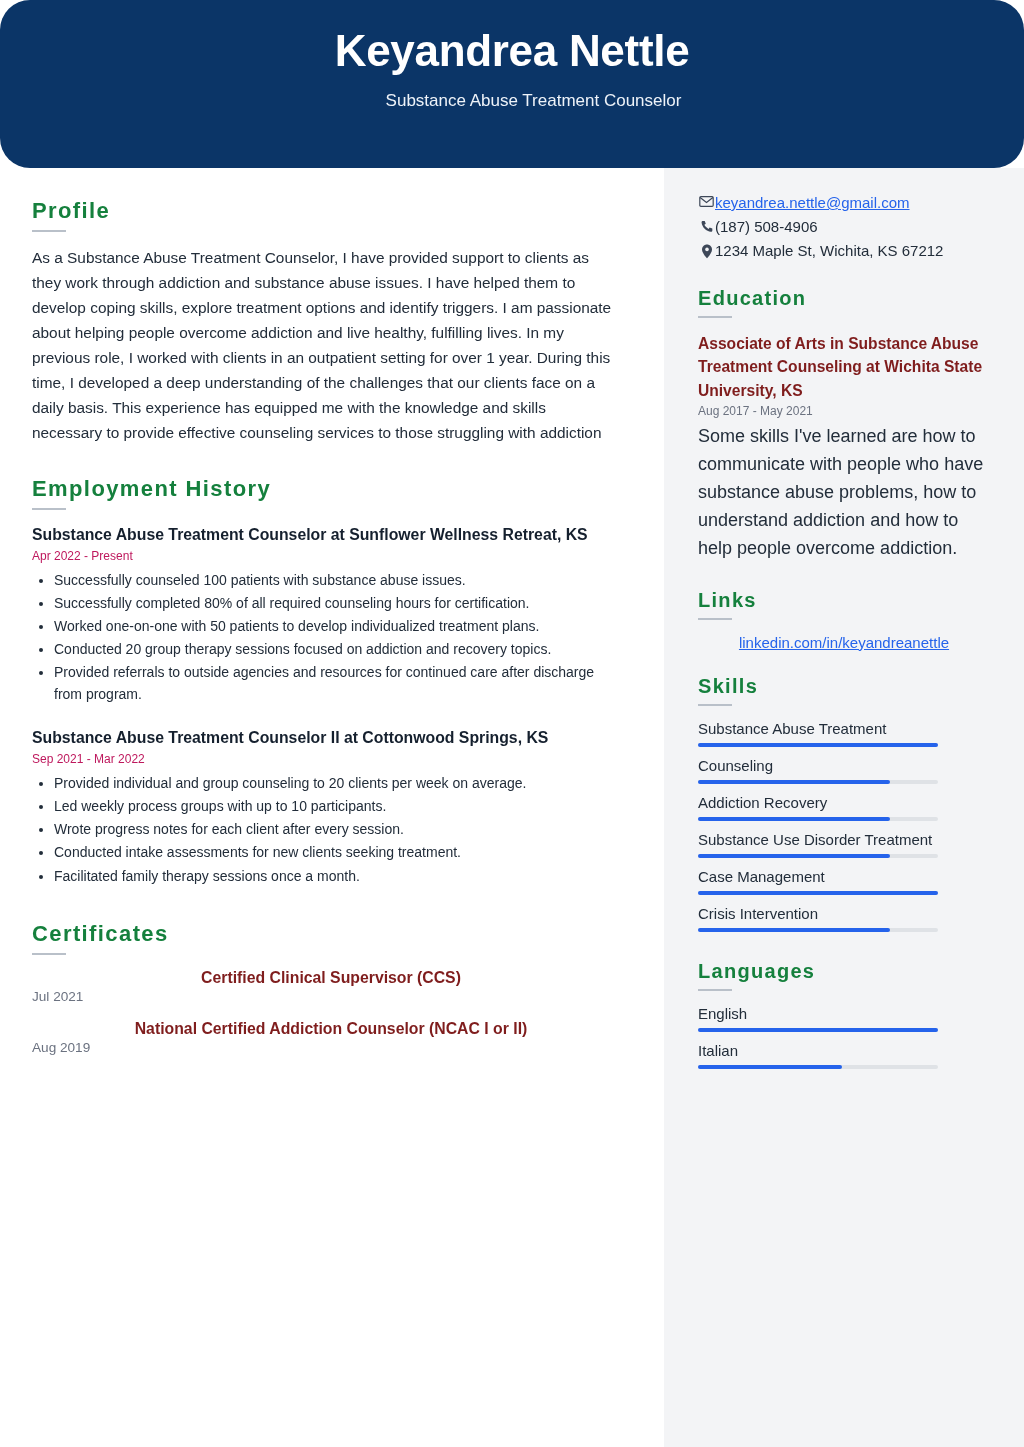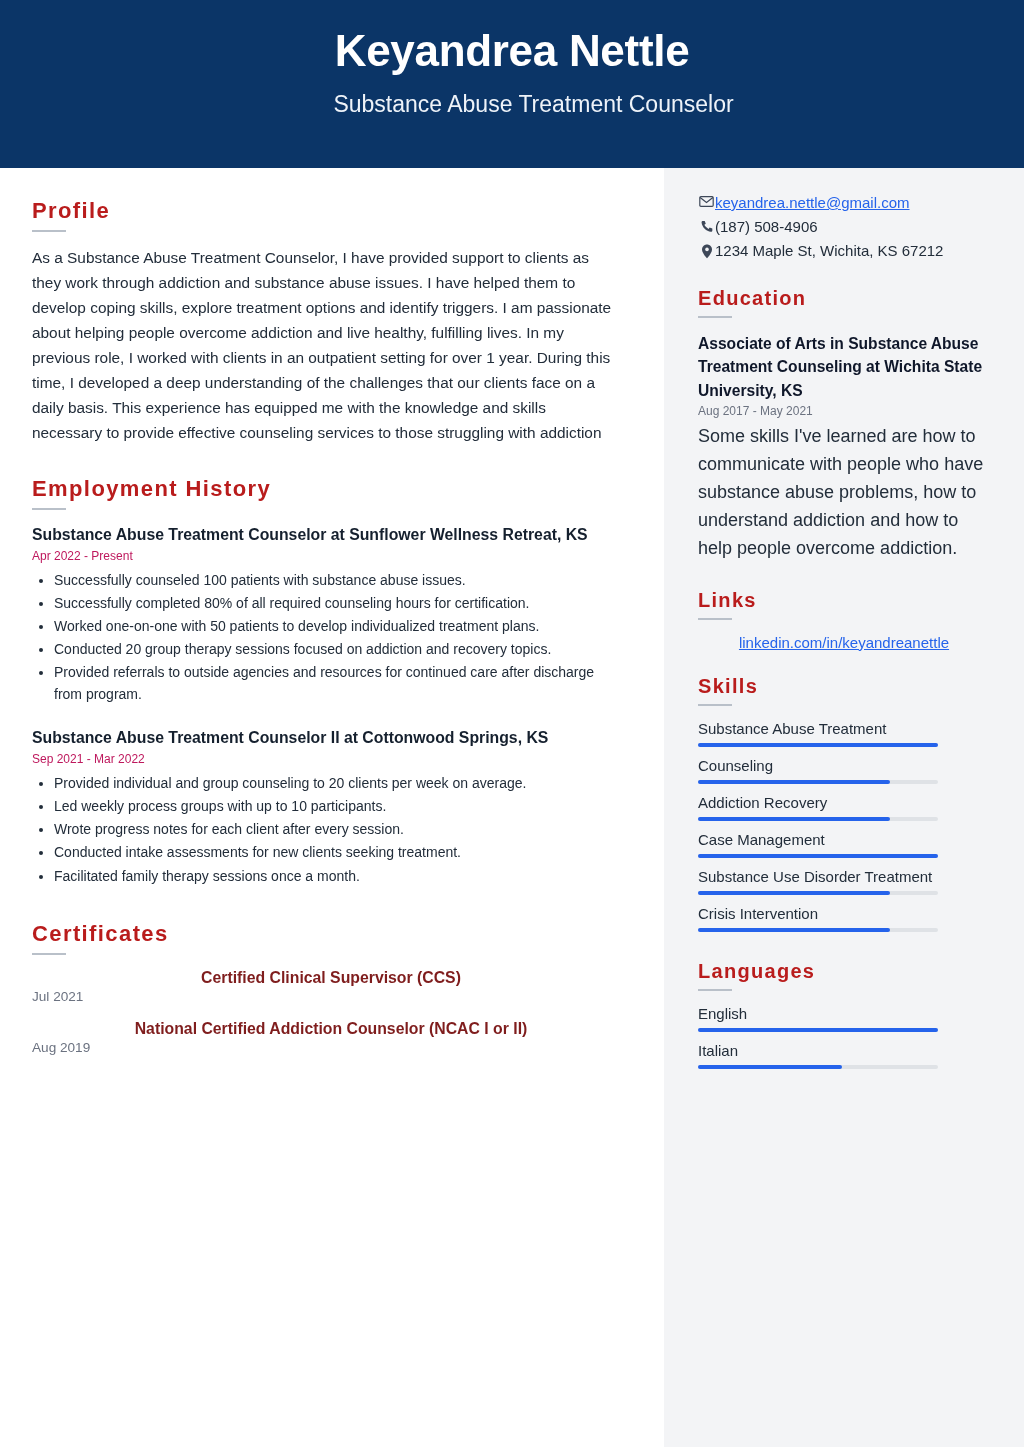--- a/index.html
+++ b/index.html
@@ -14,31 +14,32 @@
   }
   .page { position: relative; width: 1024px; height: 1447px; background: #ffffff; }
 
   
   .header {
     background: #0b3567;
     height: 168px;
     padding-top: 26px;
     text-align: center;
     color: #ffffff;
+    border-radius: 30px;
   }
   .header h1 {
     margin: 0;
     font-size: 44px;
     font-weight: 700;
     letter-spacing: -0.3px;
     line-height: 1.15;
   }
   .header .subtitle {
     margin-top: 14px;
-    font-size: 23px;
+    font-size: 17px;
     font-weight: 400;
     color: #eef3f9;
     padding-left: 43px;
   }
 
   
   .body { display: flex; align-items: stretch; height: 1279px; }
   .main-col {
     width: 664px;
     padding: 30px 44px 0 32px;
@@ -47,21 +48,21 @@
   .side-col {
     width: 360px;
     background: #f3f4f6;
     padding: 26px 34px 0 34px;
   }
 
   
   h2.section {
     font-size: 22px;
     font-weight: 700;
-    color: #b91c1c;
+    color: #15803d;
     letter-spacing: 1.4px;
     margin: 0 0 6px 0;
   }
   .rule {
     width: 34px;
     height: 2px;
     background: #b9c0c9;
     margin-bottom: 14px;
   }
   .side-col h2.section { font-size: 20px; letter-spacing: 1.3px; }
@@ -132,21 +133,21 @@
   }
   .contact-row a {
     color: #2563eb;
     text-decoration: underline;
   }
 
   
   .edu-title {
     font-size: 15.6px;
     font-weight: 700;
-    color: #0f172a;
+    color: #7f1d1d;
     line-height: 1.5;
     margin: 0 0 2px 0;
   }
   .edu-dates { font-size: 12px; color: #6b7280; margin-bottom: 5px; }
   .edu-desc {
     font-size: 18px;
     line-height: 1.55;
     color: #222d3a;
     margin: 0 0 26px 0;
   }
@@ -300,29 +301,29 @@
             <div class="bar-fill" style="width: 80%;"></div>
           </div>
       </div>
       <div class="bar-item">
         <div class="bar-label">Addiction Recovery</div>
         <div class="bar-track">
             <div class="bar-fill" style="width: 80%;"></div>
           </div>
       </div>
       <div class="bar-item">
+        <div class="bar-label">Substance Use Disorder Treatment</div>
+        <div class="bar-track">
+            <div class="bar-fill" style="width: 80%;"></div>
+          </div>
+      </div>
+      <div class="bar-item">
         <div class="bar-label">Case Management</div>
         <div class="bar-track">
             <div class="bar-fill" style="width: 100%;"></div>
-          </div>
-      </div>
-      <div class="bar-item">
-        <div class="bar-label">Substance Use Disorder Treatment</div>
-        <div class="bar-track">
-            <div class="bar-fill" style="width: 80%;"></div>
           </div>
       </div>
       <div class="bar-item">
         <div class="bar-label">Crisis Intervention</div>
         <div class="bar-track">
             <div class="bar-fill" style="width: 80%;"></div>
           </div>
       </div>
 
       <div class="lang-block">

